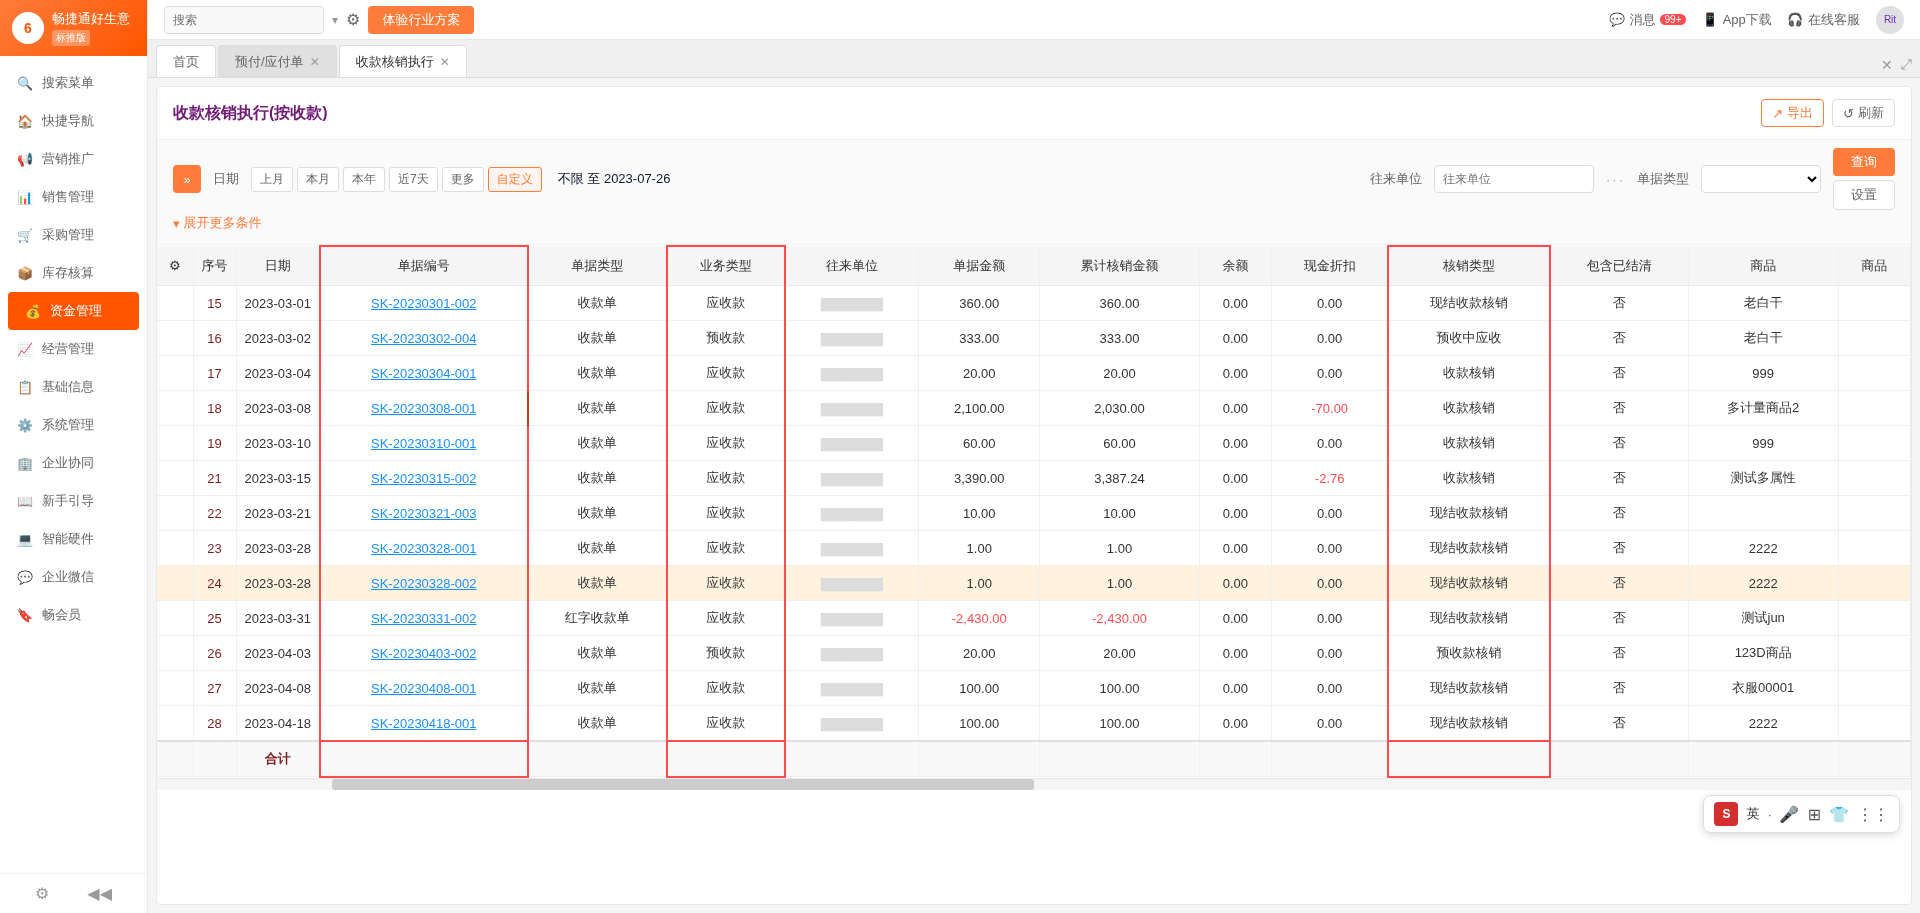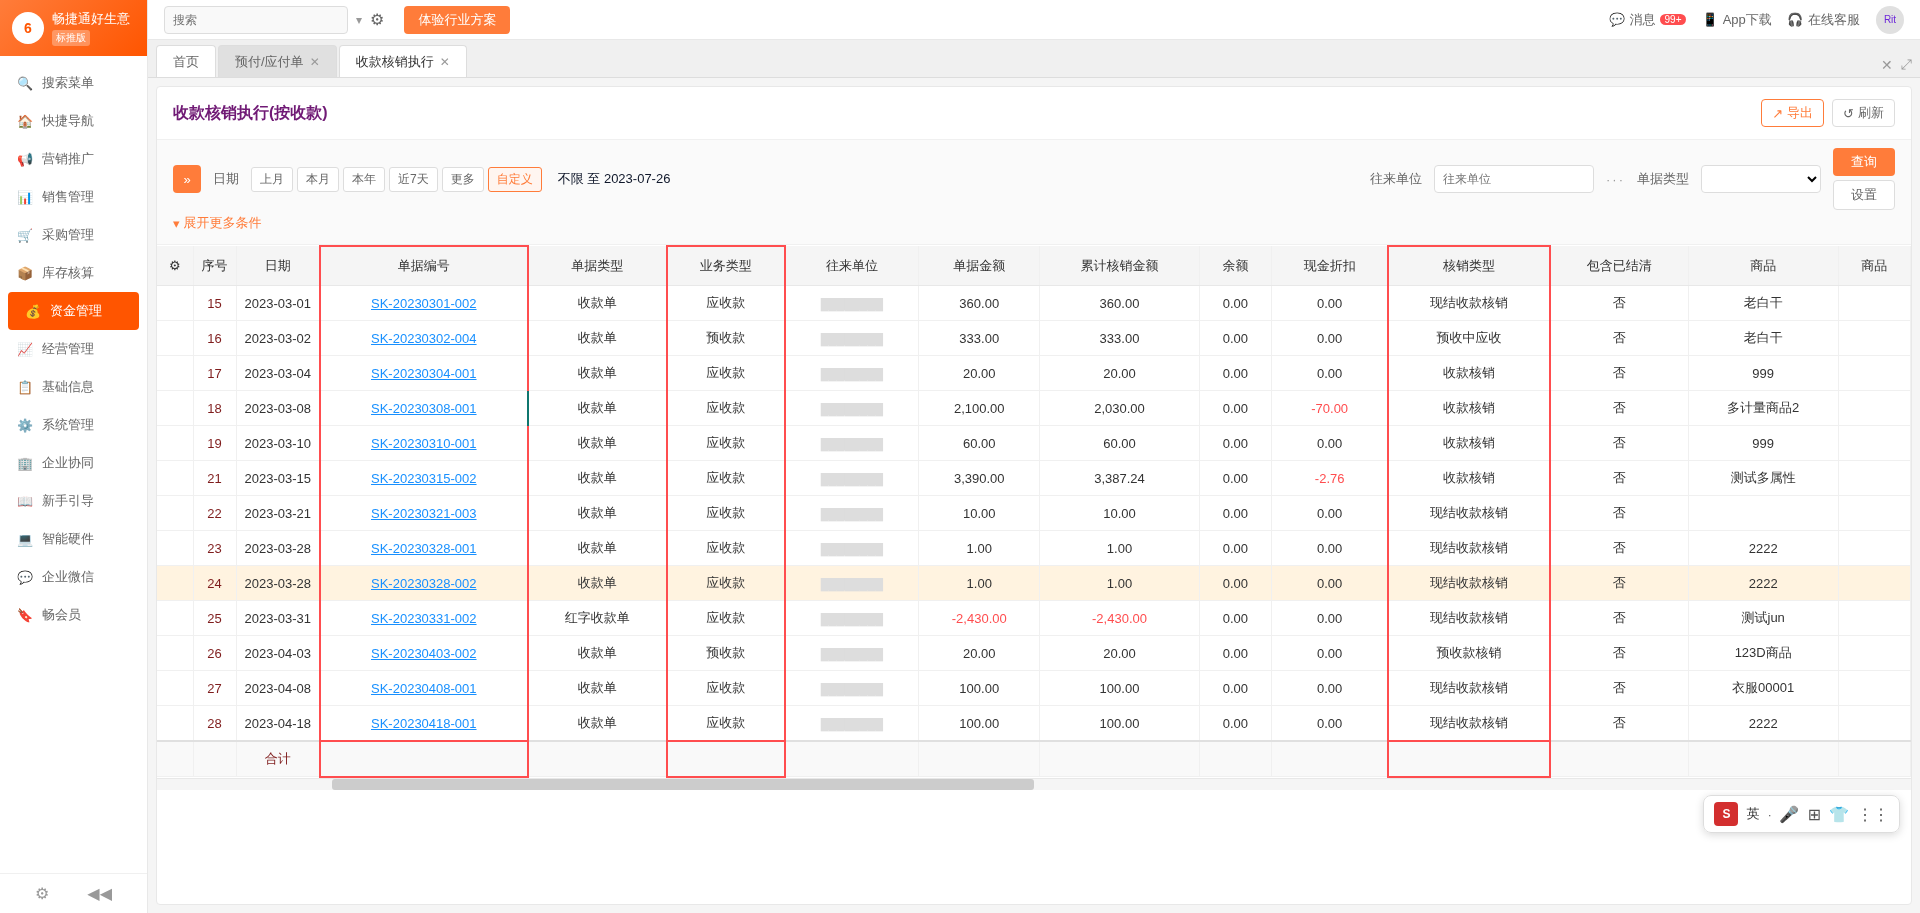--- a/index.html
+++ b/index.html
@@ -17,24 +17,24 @@
     .sidebar-item .icon { width: 18px; height: 18px; display: flex; align-items: center; justify-content: center; flex-shrink: 0; }
     .sidebar-item .label { font-size: 13px; }
     .sidebar-bottom { padding: 12px 0; border-top: 1px solid #f0f0f0; display: flex; align-items: center; justify-content: space-around; padding: 10px 16px; }
     .sidebar-bottom-icon { color: #999; cursor: pointer; font-size: 16px; }
 
     
     .main { flex: 1; display: flex; flex-direction: column; overflow: hidden; }
 
     
     .topbar { height: 40px; background: #fff; border-bottom: 1px solid #e8e8e8; display: flex; align-items: center; padding: 0 16px; gap: 8px; }
-    .topbar-input { width: 184px; height: 28px; border: 1px solid #ddd; border-radius: 4px; padding: 0 8px; font-size: 12px; background: #f9f9f9; color: #999; }
+    .topbar-input { width: 160px; height: 28px; border: 1px solid #ddd; border-radius: 4px; padding: 0 8px; font-size: 12px; background: #f9f9f9; color: #999; }
     .topbar-chevron { color: #999; font-size: 12px; cursor: pointer; }
     .topbar-gear { color: #666; cursor: pointer; font-size: 16px; }
-    .topbar-btn { background: #ff7c3a; color: #fff; border: none; border-radius: 4px; padding: 5px 14px; cursor: pointer; font-size: 13px; white-space: nowrap; margin-left: 12px; }
+    .topbar-btn { background: #ff7c3a; color: #fff; border: none; border-radius: 4px; padding: 5px 14px; cursor: pointer; font-size: 13px; white-space: nowrap; }
     .topbar-right { display: flex; align-items: center; gap: 16px; margin-left: auto; }
     .topbar-right-item { display: flex; align-items: center; gap: 4px; color: #666; cursor: pointer; font-size: 12px; }
     .badge { background: #ff4d4f; color: #fff; border-radius: 10px; padding: 0 5px; font-size: 10px; min-width: 18px; text-align: center; }
     .topbar-avatar { width: 28px; height: 28px; border-radius: 50%; background: #e0e0e0; display: flex; align-items: center; justify-content: center; font-size: 10px; color: #6d28d9; }
 
     
     .tabs { height: 38px; background: #f0f0f0; border-bottom: 1px solid #ddd; display: flex; align-items: flex-end; padding: 0 8px; gap: 2px; }
     .tab { height: 32px; padding: 0 16px; display: flex; align-items: center; gap: 6px; cursor: pointer; border-radius: 4px 4px 0 0; font-size: 13px; background: #e0e0e0; color: #666; border: 1px solid #ddd; border-bottom: none; }
     .tab.active { background: #fff; color: #333; }
     .tab-close { color: #999; font-size: 12px; cursor: pointer; }
@@ -71,21 +71,21 @@
     thead tr { background: #f5f5f5; position: sticky; top: 0; z-index: 2; }
     th { padding: 10px 8px; text-align: center; color: #333; font-weight: 500; border-bottom: 1px solid #e8e8e8; border-right: 1px solid #f0f0f0; white-space: nowrap; }
     td { padding: 8px; text-align: center; border-bottom: 1px solid #f0f0f0; border-right: 1px solid #f0f0f0; color: #333; white-space: nowrap; }
     tr.highlighted td { background: #fff3e0; }
     .link { color: #1890ff; cursor: pointer; text-decoration: underline; }
     .negative { color: #ff4d4f; }
     .th-gear { width: 36px; }
     .col-no { width: 36px; color: #7f1d1d; }
 
     
-    .table-footer td { background: #f9f9f9; font-weight: normal; border-top: 2px solid #e0e0e0; }
+    .table-footer td { background: #f9f9f9; font-weight: bold; border-top: 2px solid #e0e0e0; }
 
     
     ::-webkit-scrollbar { width: 6px; height: 6px; }
     ::-webkit-scrollbar-thumb { background: #ccc; border-radius: 3px; }
     ::-webkit-scrollbar-track { background: #f5f5f5; }
 
     
     .ime-toolbar { position: fixed; bottom: 80px; right: 20px; background: rgba(255,255,255,0.95); border: 1px solid #ddd; border-radius: 8px; padding: 6px 10px; display: flex; align-items: center; gap: 8px; box-shadow: 0 2px 8px rgba(0,0,0,0.15); z-index: 100; }
     .ime-logo { width: 24px; height: 24px; background: #d32f2f; border-radius: 4px; display: flex; align-items: center; justify-content: center; color: #fff; font-weight: bold; font-size: 12px; }
     .ime-icon { color: #555; font-size: 16px; cursor: pointer; }
@@ -337,21 +337,21 @@
       <td class="">0.00</td>
       <td style="border-left:2px solid #ff4d4f;border-right:2px solid #ff4d4f;">收款核销</td>
       <td>否</td>
       <td>999</td>
       <td></td>
     </tr>
             <tr>
       <td></td>
       <td class="col-no">18</td>
       <td>2023-03-08</td>
-      <td style="border-left:2px solid #ff4d4f;border-right:2px solid #0f766e;"><span class="link">SK-20230308-001</span></td>
+      <td style="border-left:2px solid #ff4d4f;border-right:2px solid #c2410c;"><span class="link">SK-20230308-001</span></td>
       <td>收款单</td>
       <td style="border-left:2px solid #ff4d4f;border-right:2px solid #ff4d4f;">应收款</td>
       <td><span style="background:#ddd;color:#ddd;border-radius:2px;font-size:11px;">████████</span></td>
       <td class="">2,100.00</td>
       <td class="">2,030.00</td>
       <td>0.00</td>
       <td class="negative">-70.00</td>
       <td style="border-left:2px solid #ff4d4f;border-right:2px solid #ff4d4f;">收款核销</td>
       <td>否</td>
       <td>多计量商品2</td>

